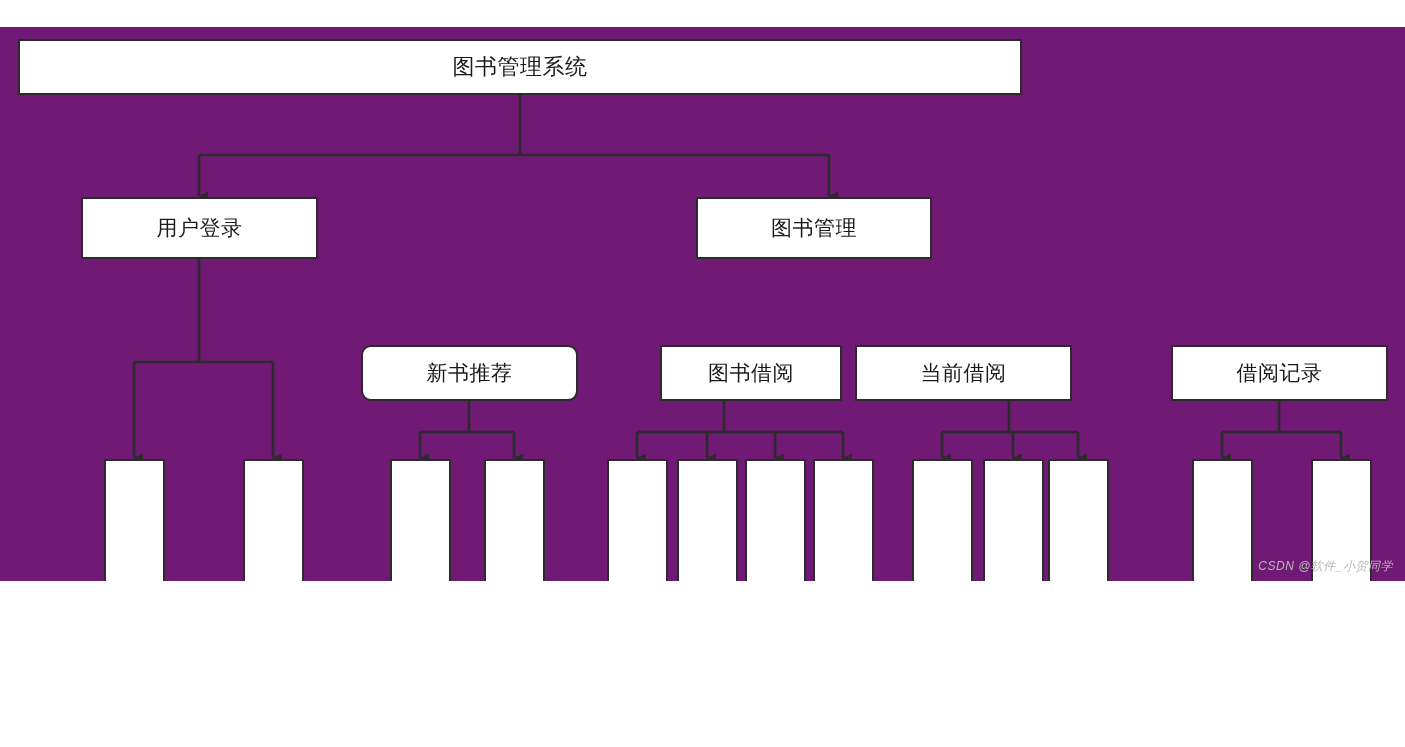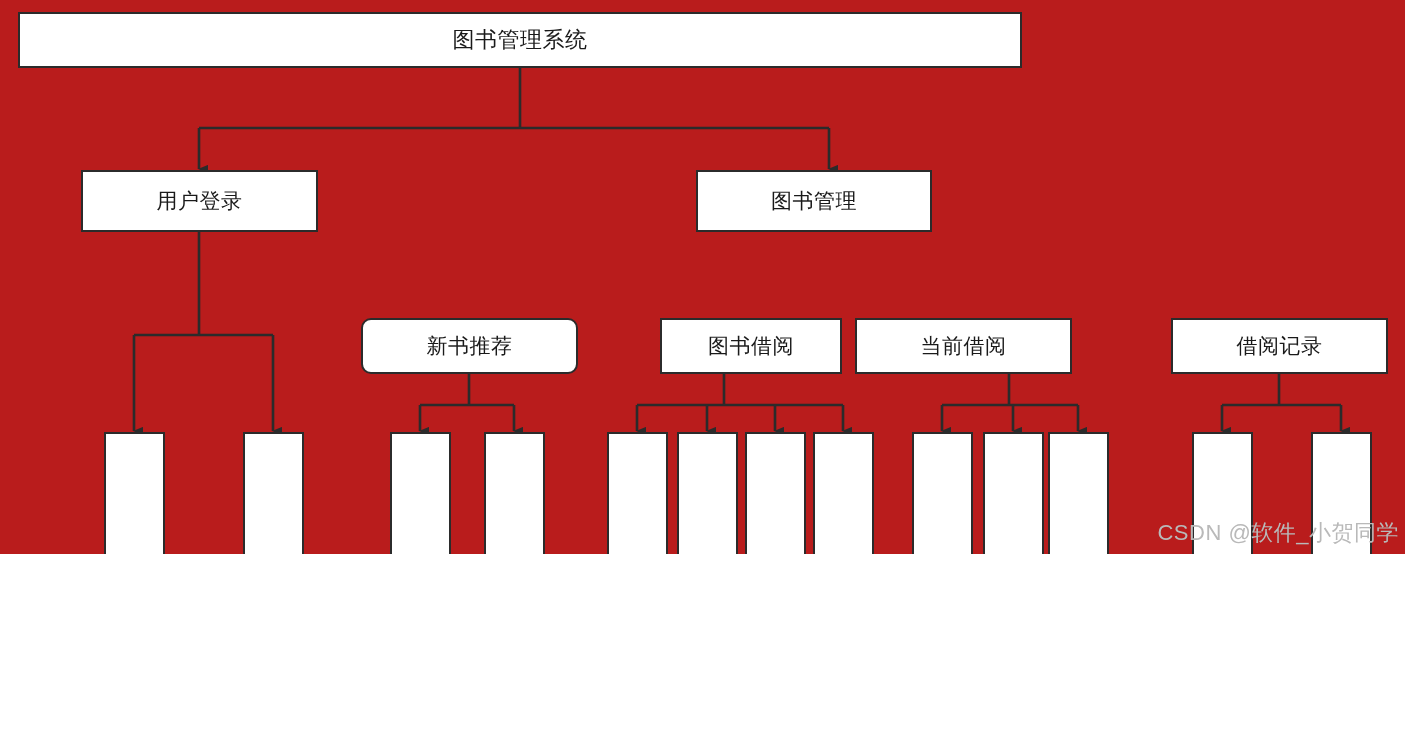--- a/index.html
+++ b/index.html
@@ -7,22 +7,23 @@
     padding: 0;
     background: #ffffff;
   }
   body {
     font-family: "Liberation Sans", "DejaVu Sans", sans-serif;
   }
   #canvas {
     position: relative;
     width: 1405px;
     height: 554px;
-    background: #b91c1c;
+    background: #701a75;
     overflow: hidden;
+    margin-top: 27px;
   }
   #edges {
     position: absolute;
     left: 0;
     top: 0;
     width: 1405px;
     height: 747px;
   }
   .node {
     position: absolute;
@@ -48,27 +49,28 @@
     align-items: flex-start;
     padding-top: 6px;
     text-align: left;
     white-space: nowrap;
   }
   .root-node {
     font-size: 22px;
   }
   #watermark {
     position: absolute;
-    right: 6px;
+    right: 12px;
     bottom: 6px;
-    font-size: 22px;
+    font-size: 12px;
     color: #b9b9b9;
     letter-spacing: 0.5px;
     white-space: nowrap;
     pointer-events: none;
+    font-style: italic;
   }
 </style>
 </head>
 <body>
 
 <div id="canvas">
 
   <svg id="edges" viewBox="0 0 1405 747" xmlns="http://www.w3.org/2000/svg">
     <defs>
       <marker id="arrowhead" markerWidth="9" markerHeight="10" refX="4.5" refY="9" orient="auto" markerUnits="userSpaceOnUse">

